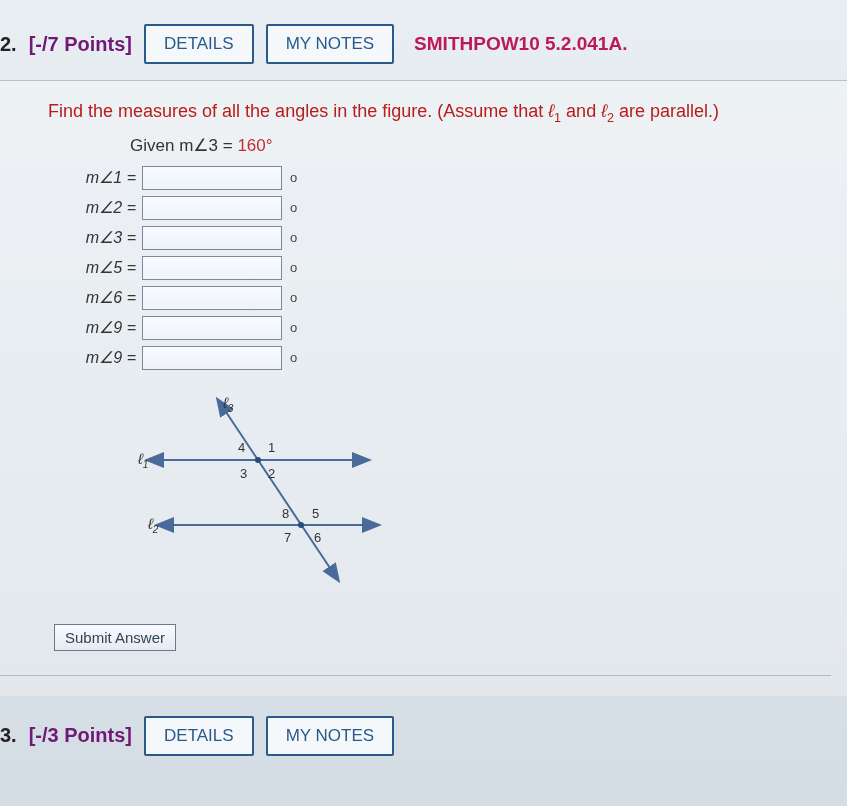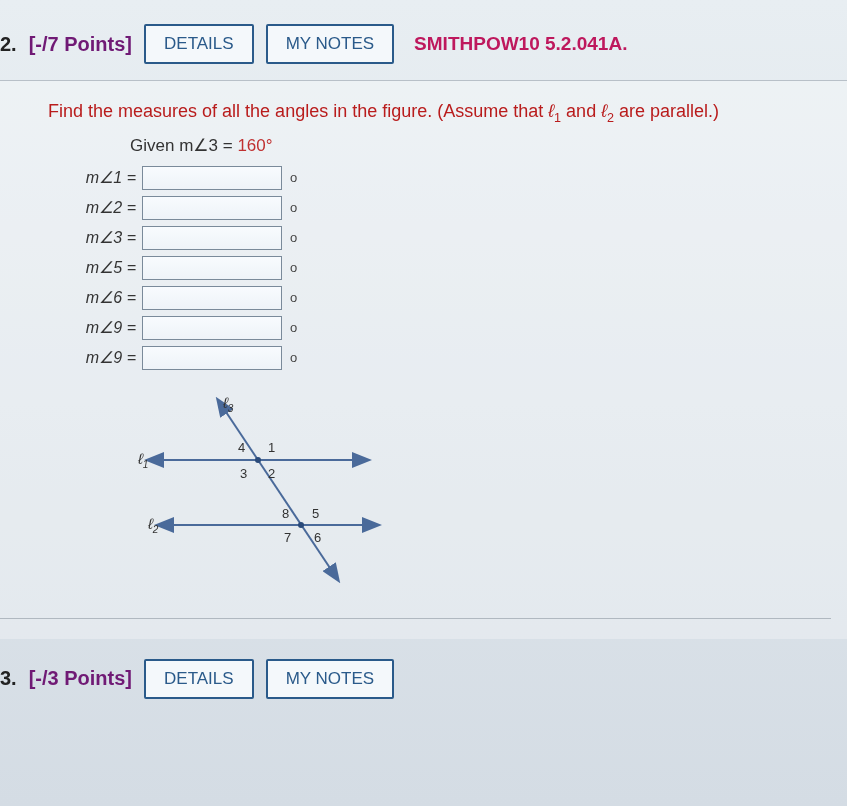--- a/index.html
+++ b/index.html
@@ -193,20 +193,21 @@
       <text x="132" y="88" font-size="13" fill="#333">3</text>
       <text x="130" y="62" font-size="13" fill="#333">4</text>
 
       <text x="204" y="128" font-size="13" fill="#333">5</text>
       <text x="206" y="152" font-size="13" fill="#333">6</text>
       <text x="176" y="152" font-size="13" fill="#333">7</text>
       <text x="174" y="128" font-size="13" fill="#333">8</text>
     </svg>
   </div>
 
+  <button class="submit-btn">Submit Answer</button>
 
   <div class="divider"></div>
 </div>
 
 <div class="header-row second">
   <span class="qnum">3.</span>
   <span class="points">[-/3 Points]</span>
   <button class="btn">DETAILS</button>
   <button class="btn">MY NOTES</button>
 </div>

